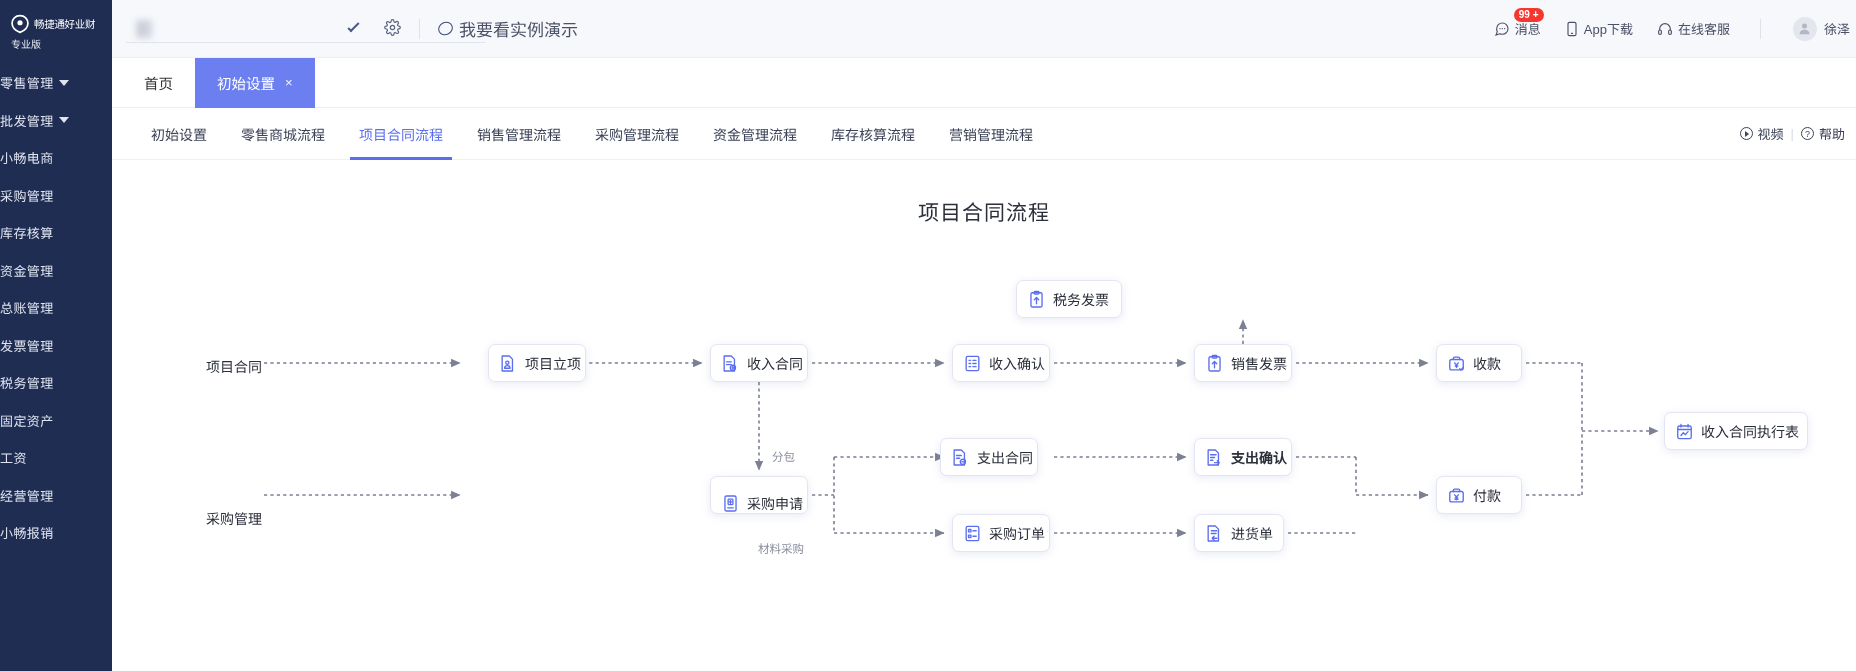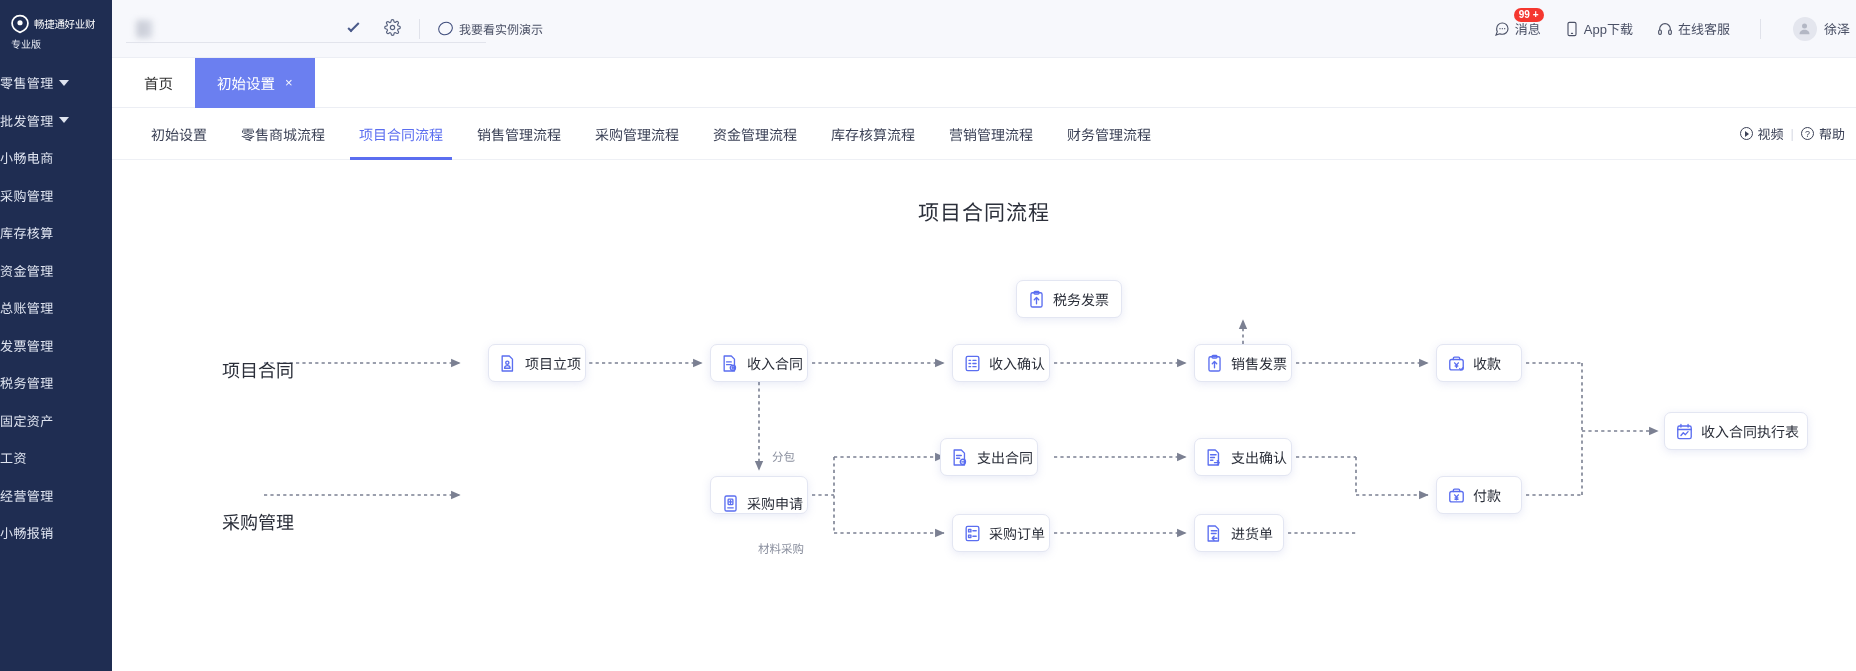--- a/index.html
+++ b/index.html
@@ -74,21 +74,21 @@
   }
   .chev {
     margin-left: 198px; width:12px;height:12px;
     border-right:2px solid #4a5a8a; border-bottom:2px solid #4a5a8a;
     transform: rotate(45deg) translate(-2px,-2px);
   }
   .gear { margin-left:28px; color:#5a6480; font-size:17px; line-height:1; cursor:pointer; }
   .hd-divider { width:1px; height:20px; background:#e0e2ea; margin:0 18px; }
   .demo-link {
     display:flex; align-items:center; gap:6px;
-    color:#4b5166; font-size:12px; cursor:pointer; white-space:nowrap;
+    color:#4b5166; font-size:17px; cursor:pointer; white-space:nowrap;
   }
   .demo-ring {
     width:15px;height:13px;border:1.5px solid #3c4a7a;border-radius:50%;
     transform: rotate(-25deg);
   }
   .hd-right {
     margin-left:auto; display:flex; align-items:center; gap:0; padding-right:6px;
   }
   .hd-btn {
     display:flex; align-items:center; gap:5px;
@@ -168,21 +168,21 @@
     position:absolute; height:38px;
     background:#fff; border:1px solid #e3e6f2; border-radius:7px;
     box-shadow: 0 2px 9px rgba(120,130,200,0.17);
     display:flex; align-items:center; gap:7px;
     padding: 0 13px 0 10px;
     font-size:14px; color:#2b2f3a; white-space:nowrap; cursor:pointer;
     z-index: 3;
   }
   .node .ni { width:19px;height:19px;flex:0 0 19px; display:block; }
   .rowlabel {
-    position:absolute; font-size:18px; color:#2b2f3a; white-space:nowrap; z-index:3;margin-left:16px;
+    position:absolute; font-size:14px; color:#2b2f3a; white-space:nowrap; z-index:3;
   }
   .edgelabel {
     position:absolute; font-size:11.5px; color:#8a8f9e; white-space:nowrap; z-index:3;
   }
 </style>
 </head>
 <body>
 
 <div class="app">
 
@@ -336,23 +336,20 @@
         </div>
         <div class="stab">
           <span>资金管理流程</span>
         </div>
         <div class="stab">
           <span>库存核算流程</span>
         </div>
         <div class="stab">
           <span>营销管理流程</span>
         </div>
-        <div class="stab">
-          <span>财务管理流程</span>
-        </div>
       </div>
     <div class="sub-right">
       <div class="sr-item">
         <span class="circ">
             <span class="play-tri"></span>
           </span>
         <span>视频</span>
       </div>
       <span class="sr-sep">|</span>
       <div class="sr-item">
@@ -477,21 +474,21 @@
         </div>
         <div class="node" style="left: 828px; top: 278px; width: 98px;">
           <span class="ni"><svg viewBox="0 0 24 24">
               <path d="M4 2.5h9l4 4v15h-13z" fill="none" stroke="#5b6ef0" stroke-width="1.7" stroke-linecap="round" stroke-linejoin="round"></path>
               <path d="M7 9.5h6M7 13h4" fill="none" stroke="#5b6ef0" stroke-width="1.7" stroke-linecap="round" stroke-linejoin="round"></path>
               <circle cx="15" cy="17.5" r="3.3" fill="none" stroke="#5b6ef0" stroke-width="1.7" stroke-linecap="round" stroke-linejoin="round"></circle>
               <path d="M13.6 17.5h2.8" fill="none" stroke="#5b6ef0" stroke-width="1.7" stroke-linecap="round" stroke-linejoin="round"></path>
             </svg></span>
           <span>支出合同</span>
         </div>
-        <div class="node" style="left: 1082px; top: 278px; width: 98px;">
+        <div class="node" style="left: 1082px; top: 278px; width: 98px; font-weight: bold;">
           <span class="ni"><svg viewBox="0 0 24 24">
               <path d="M4 2.5h9l4 4v15h-13z" fill="none" stroke="#5b6ef0" stroke-width="1.7" stroke-linecap="round" stroke-linejoin="round"></path>
               <path d="M7 8.5h7M7 12h5M7 15.5h3" fill="none" stroke="#5b6ef0" stroke-width="1.7" stroke-linecap="round" stroke-linejoin="round"></path>
               <path d="M12 18.5h6M15.5 16l2.5 2.5-2.5 2.5" fill="none" stroke="#5b6ef0" stroke-width="1.7" stroke-linecap="round" stroke-linejoin="round"></path>
             </svg></span>
           <span>支出确认</span>
         </div>
         <div class="node" style="left: 1324px; top: 316px; width: 86px;">
           <span class="ni"><svg viewBox="0 0 24 24">
               <rect x="3.5" y="7" width="17" height="13" rx="2.4" fill="none" stroke="#5b6ef0" stroke-width="1.7" stroke-linecap="round" stroke-linejoin="round"></rect>

